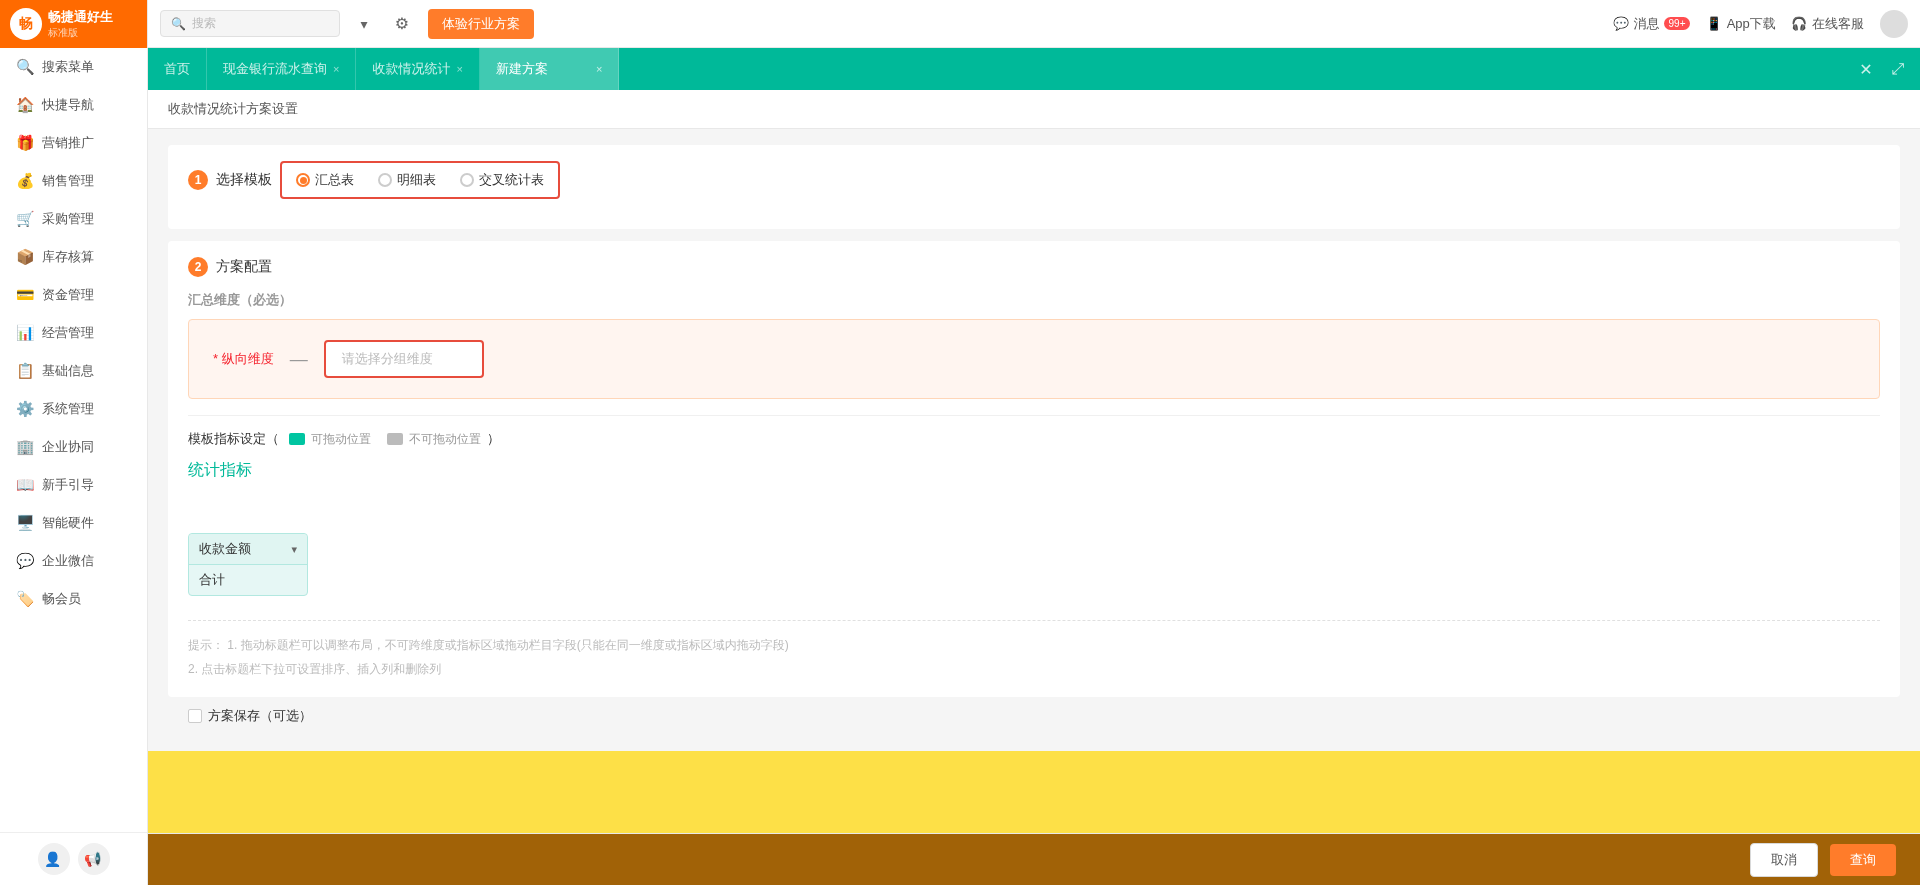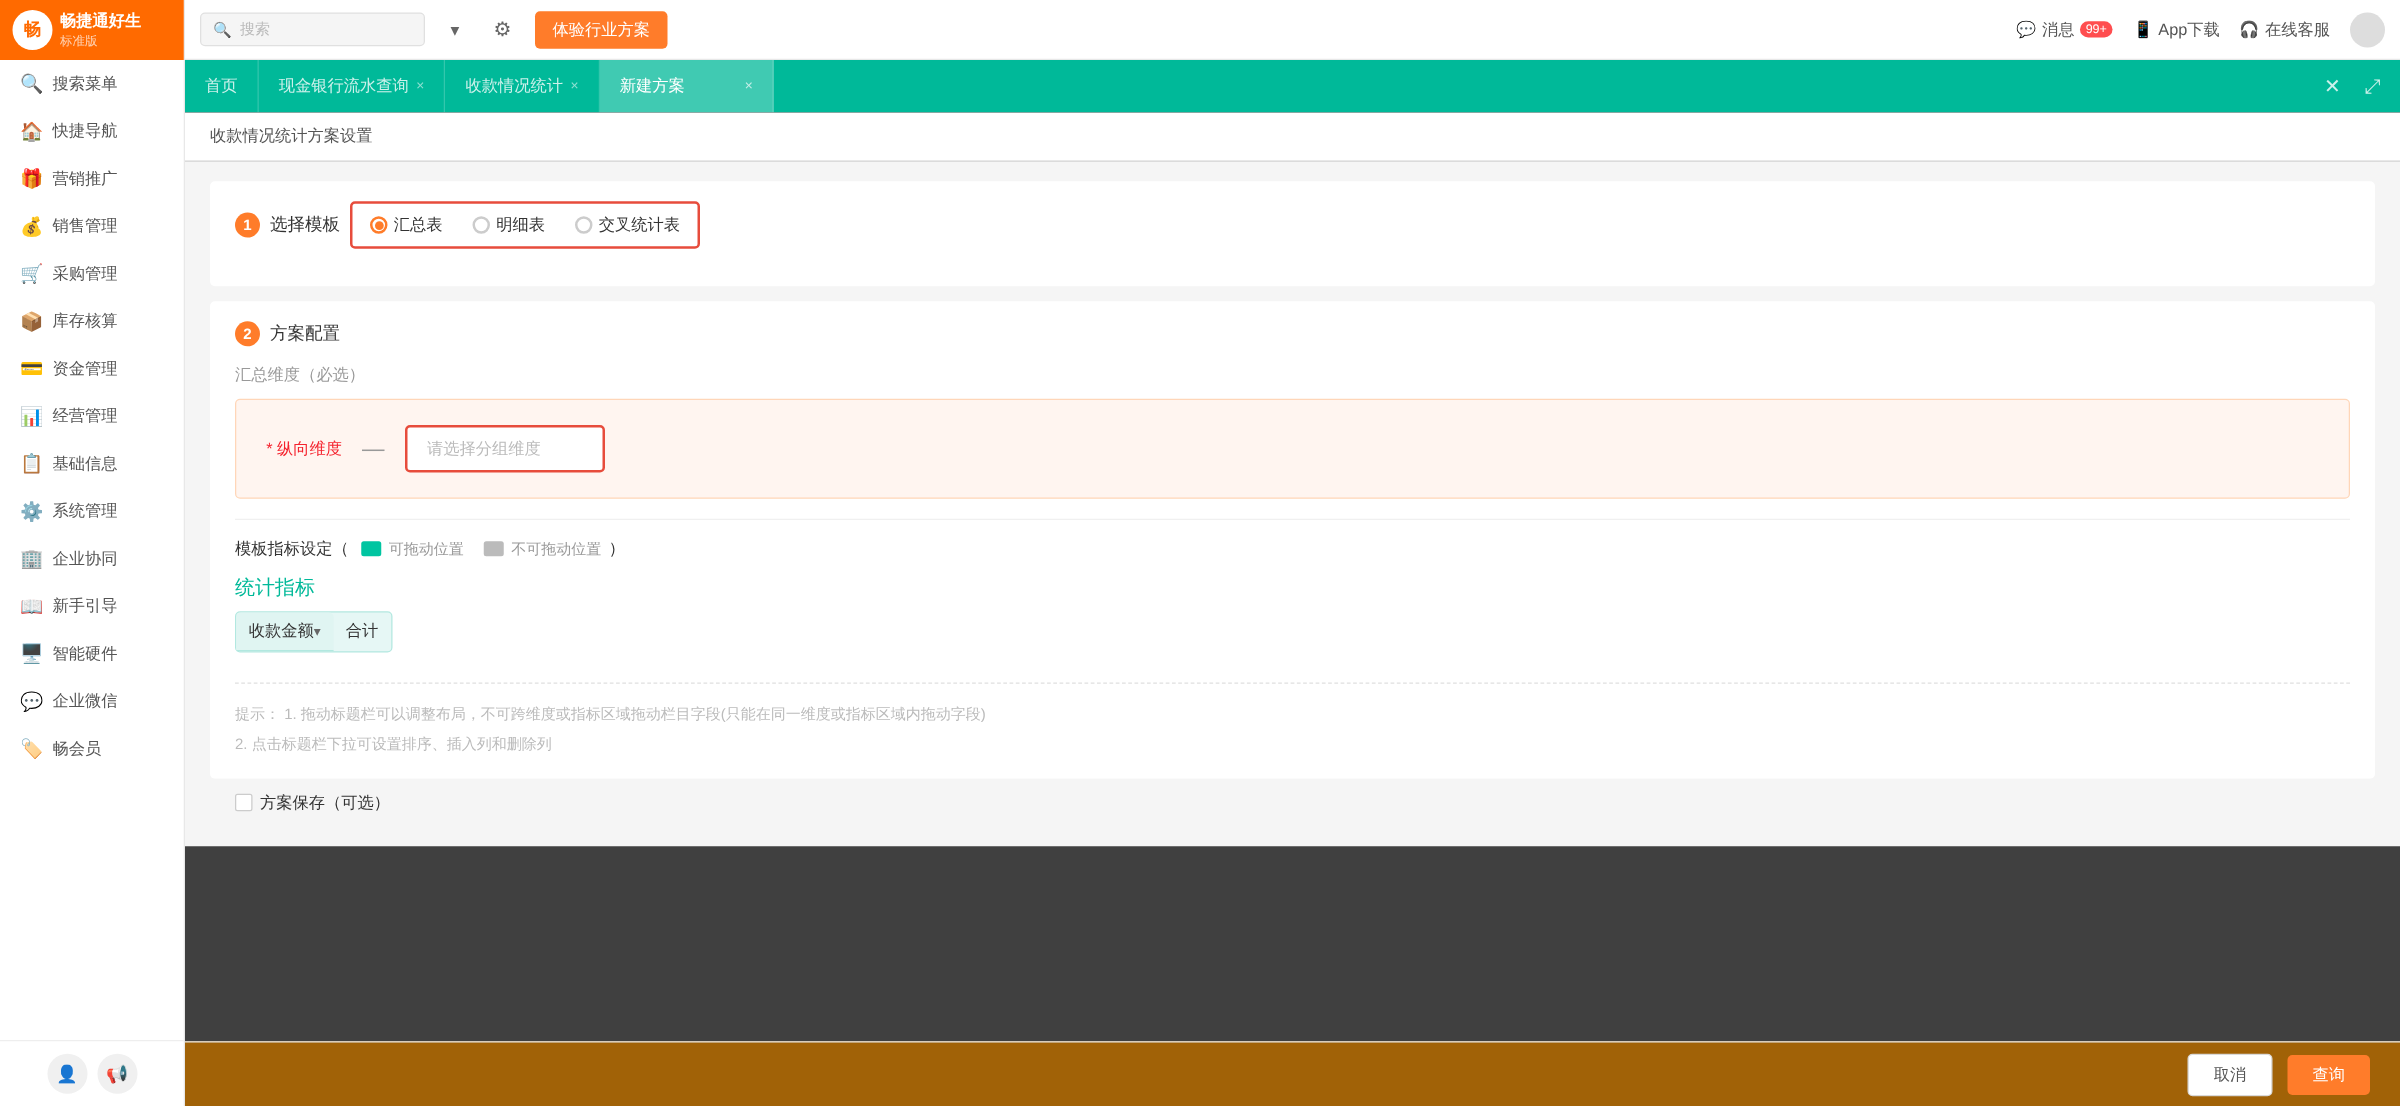--- a/index.html
+++ b/index.html
@@ -157,21 +157,21 @@
       cursor: pointer;
       font-size: 16px;
       width: 24px; height: 24px;
       display: flex; align-items: center; justify-content: center;
     }
 
     
     .content {
       flex: 1;
       overflow-y: auto;
-      background: #404040;
+      background: #fde047;
       padding: 0;
     }
 
     .page-header {
       background: #fff;
       padding: 10px 20px;
       border-bottom: 1px solid #e8e8e8;
       font-size: 13px;
       color: #555;
     }
@@ -248,21 +248,21 @@
       background: #fff;
       border-radius: 4px;
       padding: 16px 20px;
     }
 
     .dimension-label {
       font-size: 13px;
       color: #333;
       margin-bottom: 10px;
     }
-    .dimension-label span { color: #999; }
+    .dimension-label span { color: #999; font-weight: bold; }
 
     .dimension-area {
       background: #fff5f0;
       border: 1px solid #ffd6b8;
       border-radius: 4px;
       padding: 20px 24px;
       display: flex;
       align-items: center;
       gap: 16px;
       min-height: 80px;
@@ -316,25 +316,26 @@
     .stat-area {
       margin-top: 10px;
     }
     .stat-area-title {
       font-size: 16px;
       color: #00b999;
       margin-bottom: 8px;
     }
     .stat-card {
       display: inline-flex;
-      flex-direction: row;
+      flex-direction: column;
       background: #e6f7f5;
       border: 1px solid #b2e8e0;
       border-radius: 4px;
       min-width: 120px;
+      margin-top: 44px;
     }
     .stat-card-header {
       background: #e0f5f2;
       display: flex;
       align-items: center;
       justify-content: space-between;
       padding: 6px 10px;
       border-bottom: 1px solid #b2e8e0;
       font-size: 13px;
       color: #333;

